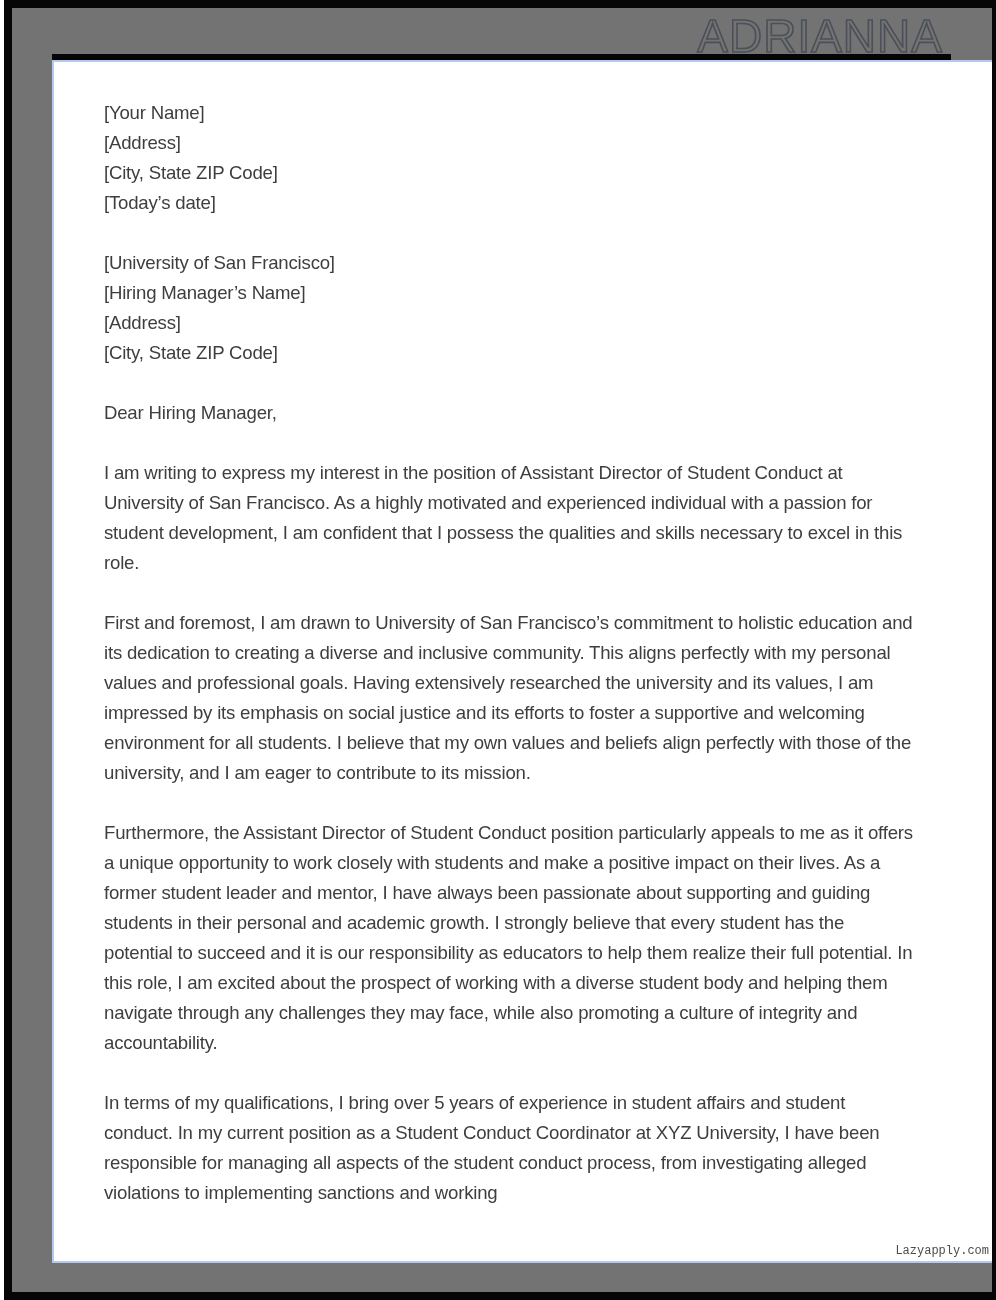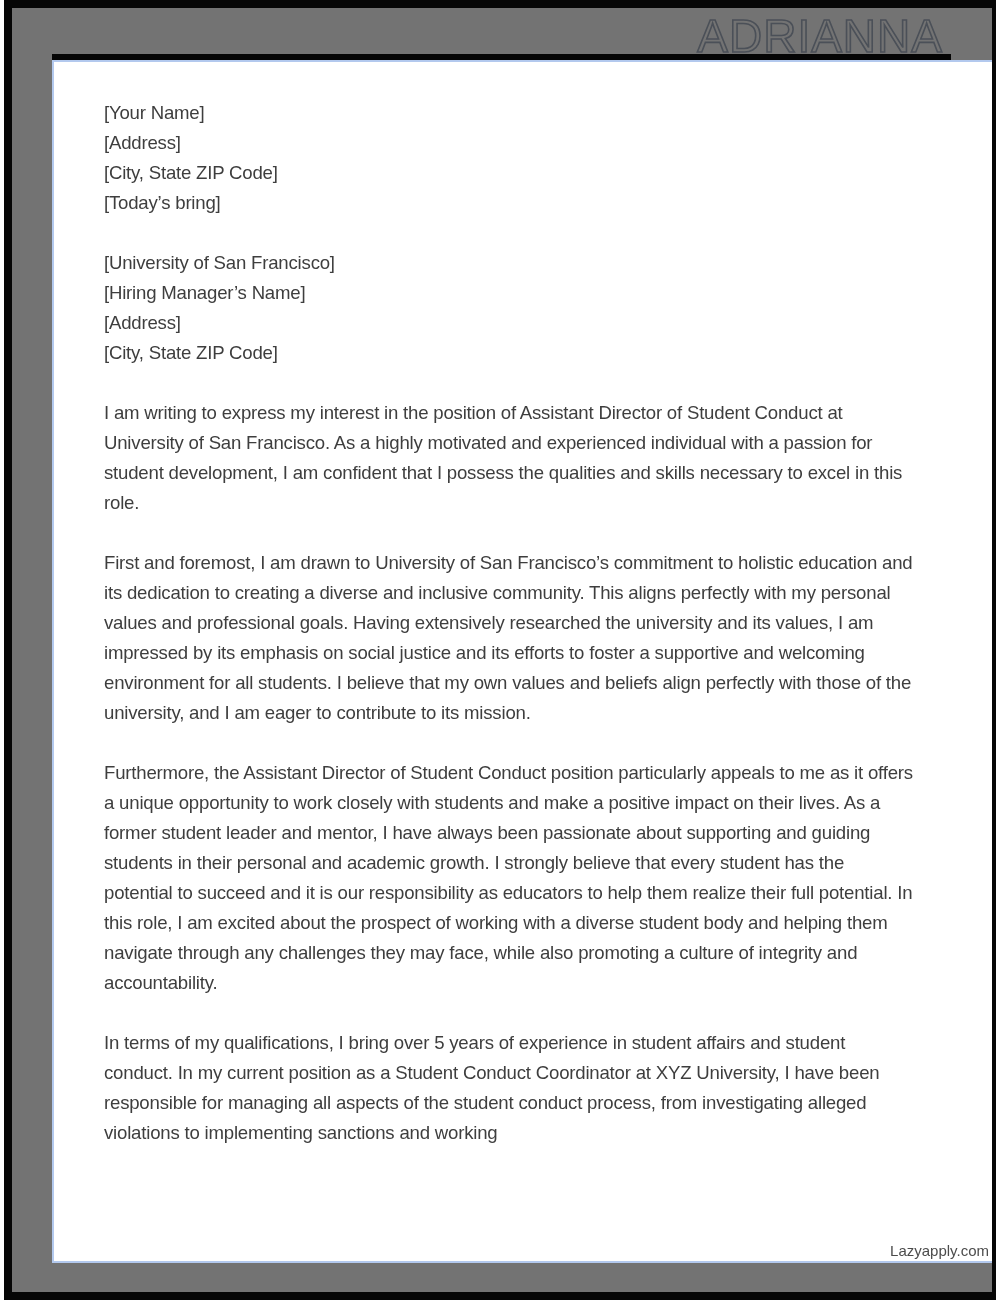--- a/index.html
+++ b/index.html
@@ -59,53 +59,55 @@
     line-height: 30px;
     color: #3e3e3e;
   }
   .block { margin: 0 0 30px 0; }
   .para  { margin: 0 0 30px 0; }
   .line  { min-height: 30px; }
   .watermark {
     position: absolute;
     right: 8px;
     bottom: 1px;
-    font-size: 15px;
+    font-size: 12px;
     letter-spacing: 0;
     color: #4c4c4c;
     line-height: 18px;
+    font-family: Liberation Mono, monospace;
   }
 </style>
 </head>
 <body>
 
 <div class="frame">
 
   <div class="brand">ADRIANNA</div>
 
   <div class="topbar"></div>
 
   <div class="page">
 
     <div class="letter">
 
       <div class="block">
         <div class="line">[Your Name]</div>
         <div class="line">[Address]</div>
         <div class="line">[City, State ZIP Code]</div>
-        <div class="line">[Today’s bring]</div>
+        <div class="line">[Today’s date]</div>
       </div>
 
       <div class="block">
         <div class="line">[University of San Francisco]</div>
         <div class="line">[Hiring Manager’s Name]</div>
         <div class="line">[Address]</div>
         <div class="line">[City, State ZIP Code]</div>
       </div>
 
+      <div class="block">Dear Hiring Manager,</div>
 
       <div class="para">I am writing to express my interest in the position of Assistant Director of Student Conduct at University of San Francisco. As a highly motivated and experienced individual with a passion for student development, I am confident that I possess the qualities and skills necessary to excel in this role.</div>
       <div class="para">First and foremost, I am drawn to University of San Francisco’s commitment to holistic education and its dedication to creating a diverse and inclusive community. This aligns perfectly with my personal values and professional goals. Having extensively researched the university and its values, I am impressed by its emphasis on social justice and its efforts to foster a supportive and welcoming environment for all students. I believe that my own values and beliefs align perfectly with those of the university, and I am eager to contribute to its mission.</div>
       <div class="para">Furthermore, the Assistant Director of Student Conduct position particularly appeals to me as it offers a unique opportunity to work closely with students and make a positive impact on their lives. As a former student leader and mentor, I have always been passionate about supporting and guiding students in their personal and academic growth. I strongly believe that every student has the potential to succeed and it is our responsibility as educators to help them realize their full potential. In this role, I am excited about the prospect of working with a diverse student body and helping them navigate through any challenges they may face, while also promoting a culture of integrity and accountability.</div>
       <div class="para">In terms of my qualifications, I bring over 5 years of experience in student affairs and student conduct. In my current position as a Student Conduct Coordinator at XYZ University, I have been responsible for managing all aspects of the student conduct process, from investigating alleged violations to implementing sanctions and working</div>
 
     </div>
 
     <div class="watermark">Lazyapply.com</div>
 

